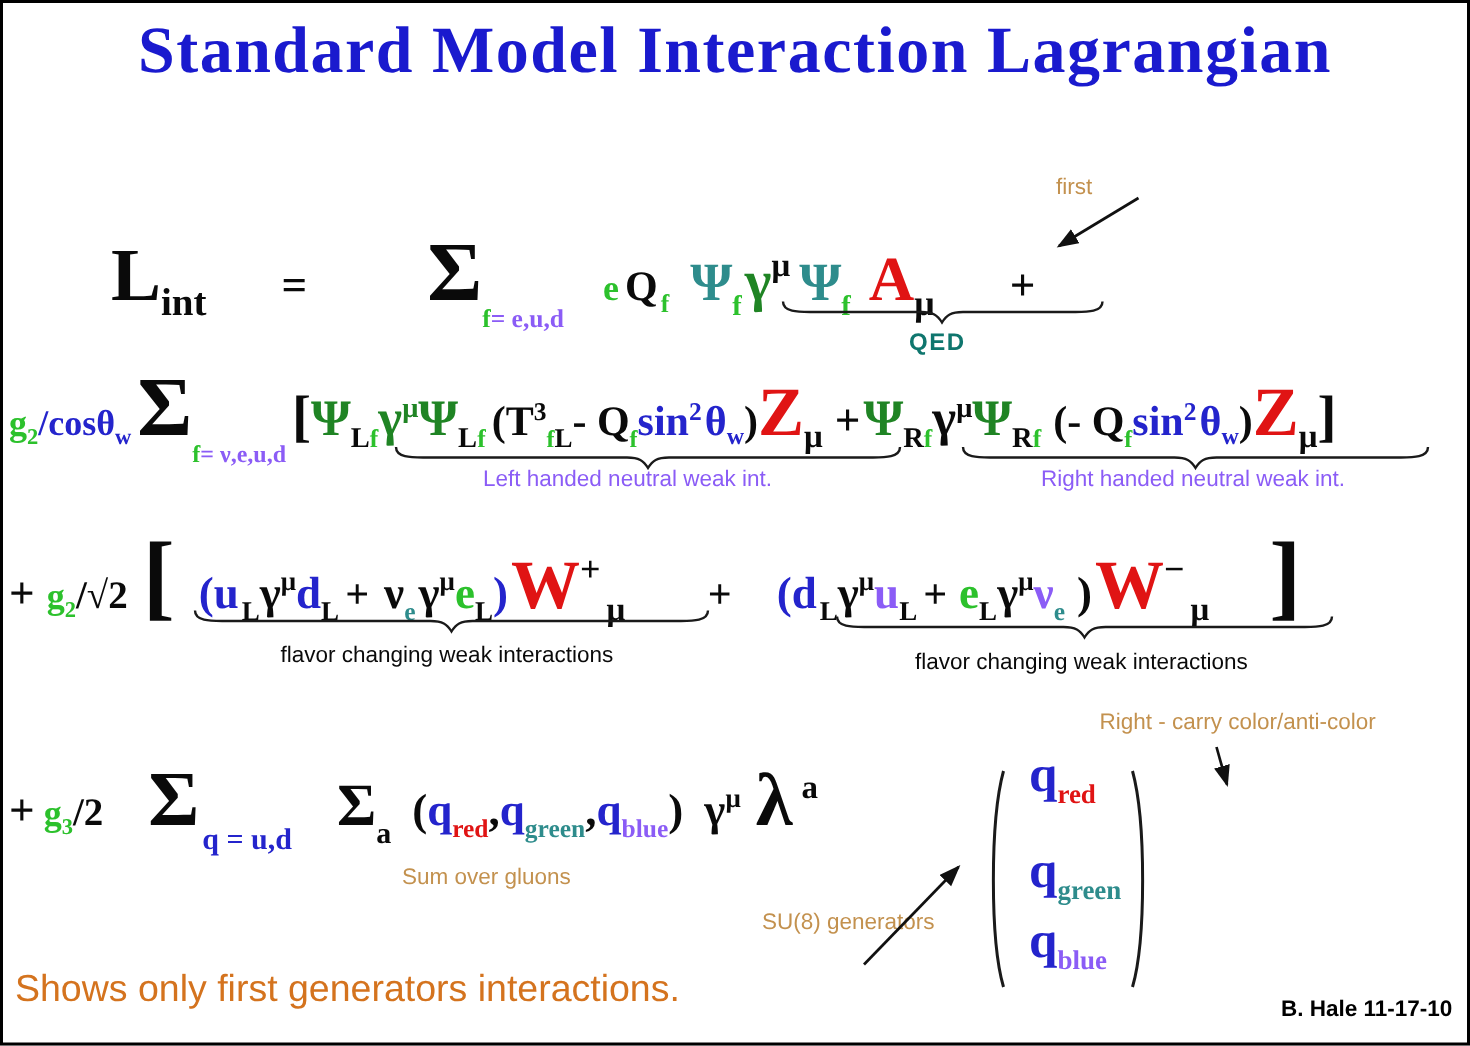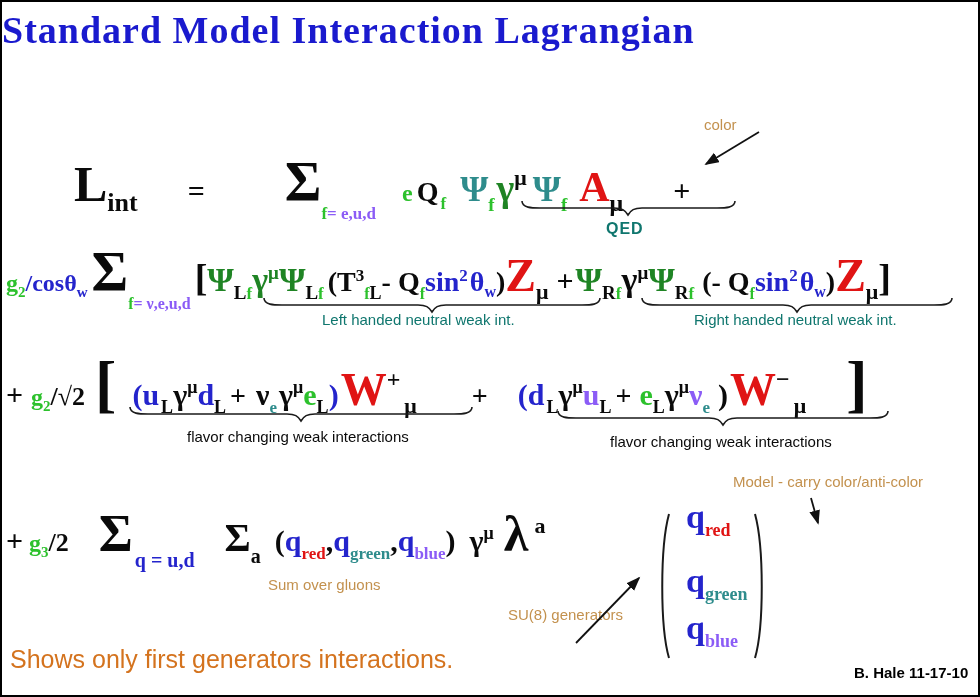--- a/index.html
+++ b/index.html
@@ -1,31 +1,31 @@
 <!DOCTYPE html>
 <html><head>
 <meta charset="utf-8">
 <style>
   body{margin:0;background:#888}
   .page{position:relative;width:980px;height:697px;background:#fff;border:2px solid #000;
         box-sizing:border-box;overflow:hidden;font-family:"Liberation Serif",serif}
-  .title{position:absolute;top:6px;left:0;width:100%;text-align:left;font-weight:bold;
-         font-size:38px;color:#1a1ace;letter-spacing:1px}
+  .title{position:absolute;top:6px;left:0;width:100%;text-align:center;font-weight:bold;
+         font-size:44px;color:#1a1ace;letter-spacing:1px}
   .eq{position:absolute;white-space:nowrap;font-weight:bold;font-size:0}
   .eq span{display:inline-block}
   .lab{position:absolute;font-family:"Liberation Sans",sans-serif;font-size:15px;white-space:nowrap}
   .note{position:absolute;left:8px;top:643px;font-family:"Liberation Sans",sans-serif;
         font-size:25px;color:#d4731e}
   .credit{position:absolute;left:852px;top:662px;font-family:"Liberation Sans",sans-serif;
           font-size:15px;font-weight:bold;color:#000}
   .overlay{position:absolute;left:0;top:0;pointer-events:none}
   
   .k{color:#0a0a0a}.bl{color:#2424cc}.nv{color:#8b5cf6}.gr{color:#2cc12c}
   .dg{color:#1f8424}.tl{color:#2e8c8c}.rd{color:#e01414}
-  .tan{color:#c3914e}.sal{color:#0f766e}
+  .tan{color:#c3914e}.sal{color:#8b5cf6}
   .qedc{color:#0f766e;font-weight:bold;letter-spacing:1px;font-size:16px}
   
   .f15{font-size:15px}.f16{font-size:16px}.f17{font-size:17px}.f18{font-size:18px}
   .f19{font-size:19px}.f20{font-size:20px}.f22{font-size:22px}.f24{font-size:24px}
   .f26{font-size:26px}.f28{font-size:28px}.f30{font-size:30px}.f34{font-size:34px}
   .f36{font-size:36px}.f38{font-size:38px}.f40{font-size:40px}.f42{font-size:42px}.f46{font-size:46px}.f50{font-size:50px}.f52{font-size:52px}
   .f56{font-size:56px}.f64{font-size:64px}
   
   .vm6{vertical-align:-6px}.vm8{vertical-align:-8px}.vm10{vertical-align:-10px}
   .vm12{vertical-align:-12px}.vm16{vertical-align:-16px}.vm18{vertical-align:-18px}
@@ -38,21 +38,21 @@
 </style>
 </head>
 <body>
 
 <div class="page">
 
   <div class="title">Standard Model Interaction Lagrangian</div>
 
   <div class="eq" style="left:72px;top:148px"><span class="k f50">L</span><span class="k f26 vm10">int</span><span class="k f30 ml50">=</span><span class="k f56 ml80">Σ</span><span class="gr f17 vm18">f</span><span class="nv f17 vm18"> = e,u,d</span><span class="gr f24 ml26">e</span><span class="k f28 ml4">Q</span><span class="gr f17 vm8 ml2">f</span><span class="tl f36 ml14">Ψ</span><span class="gr f19 vm10">f</span><span class="dg f38 ml2">γ</span><span class="k f22 vp16">μ</span><span class="tl f36 ml6">Ψ</span><span class="gr f19 vm10">f</span><span class="rd f42 ml12">A</span><span class="k f24 vm10">μ</span><span class="k f30 ml50">+</span></div>
 
-  <div class="lab tan" style="left:702px;top:114px">color</div>
+  <div class="lab tan" style="left:702px;top:114px">first</div>
   <div class="lab qedc" style="left:604px;top:218px">QED</div>
 
   <div class="eq" style="left:4px;top:238px"><span class="gr f24">g</span><span class="gr f15 vm6">2</span><span class="bl f24">/cos </span><span class="bl f24">θ</span><span class="bl f15 vm6">w</span><span class="k f56 ml4">Σ</span><span class="gr f16 vm18">f</span><span class="nv f16 vm18"> = ν,e,u,d</span><span class="k f38 ml4">[</span><span class="dg f34">Ψ</span><span class="k f19 vm8">L</span><span class="gr f17 vm8">f</span><span class="dg f34">γ</span><span class="dg f19 vp12">μ</span><span class="dg f34">Ψ</span><span class="k f19 vm8">L</span><span class="gr f17 vm8">f</span><span class="k f28 ml4">(T</span><span class="k f17 vp10">3</span><span class="gr f16 vm8">f</span><span class="k f18 vm8">L</span><span class="k f28">- Q</span><span class="gr f16 vm8">f</span><span class="bl f28">sin</span><span class="bl f17 vp10">2</span><span class="bl f28 ml2">θ</span><span class="bl f16 vm6">w</span><span class="k f28">)</span><span class="rd f46">Z</span><span class="k f22 vm8">μ</span><span class="k f30 ml8">+</span><span class="dg f34 ml2">Ψ</span><span class="k f19 vm8">R</span><span class="gr f17 vm8">f</span><span class="k f34">γ</span><span class="k f19 vp12">μ</span><span class="dg f34">Ψ</span><span class="k f19 vm8">R</span><span class="gr f17 vm8">f</span><span class="k f28 ml8">(- Q</span><span class="gr f16 vm8">f</span><span class="bl f28">sin</span><span class="bl f17 vp10">2</span><span class="bl f28 ml2">θ</span><span class="bl f16 vm6">w</span><span class="k f28">)</span><span class="rd f46">Z</span><span class="k f22 vm8">μ</span><span class="k f38">]</span></div>
 
   <div class="lab sal" style="left:320px;top:309px">Left handed neutral weak int.</div>
   <div class="lab sal" style="left:692px;top:309px">Right handed neutral weak int.</div>
 
   <div class="eq" style="left:4px;top:345px"><span class="k f30">+</span><span class="gr f24 ml8">g</span><span class="gr f15 vm6">2</span><span class="k f26">/√2</span><span class="k f64 ml10">[</span><span class="bl f30 ml16">(</span><span class="bl f30">u</span><span class="k f18 vm8 ml2">L</span><span class="k f30">γ</span><span class="k f18 vp12">μ</span><span class="bl f30">d</span><span class="k f18 vm8">L</span><span class="k f28 ml4">+</span><span class="k f30 ml10">ν</span><span class="tl f17 vm8">e</span><span class="k f30 ml2">γ</span><span class="k f18 vp12">μ</span><span class="gr f30">e</span><span class="k f18 vm8">L</span><span class="bl f30">)</span><span class="rd f46 ml2">W</span><span class="k f24 vp18">+</span><span class="k f22 vm8 ml4">μ</span><span class="k f28 ml55">+</span><span class="bl f30 ml30">(</span><span class="bl f30">d</span><span class="k f18 vm8 ml2">L</span><span class="k f30">γ</span><span class="k f18 vp12">μ</span><span class="nv f30">u</span><span class="k f18 vm8">L</span><span class="k f28 ml4">+</span><span class="gr f30 ml8">e</span><span class="k f18 vm8">L</span><span class="k f30">γ</span><span class="k f18 vp12">μ</span><span class="nv f30">ν</span><span class="tl f17 vm8">e</span><span class="k f30 ml8">)</span><span class="rd f46 ml2">W</span><span class="k f24 vp18">−</span><span class="k f22 vm8 ml4">μ</span><span class="k f64 ml40">]</span></div>
 
   <div class="lab k" style="left:185px;top:426px">flavor changing weak interactions</div>
@@ -60,21 +60,21 @@
 
   <div class="eq" style="left:4px;top:502px"><span class="k f30">+</span><span class="gr f24 ml6">g</span><span class="gr f15 vm6">3</span><span class="k f26">/2</span><span class="k f52 ml30">Σ</span><span class="bl f20 vm16 ml2">q = u,d</span><span class="k f40 ml30">Σ</span><span class="k f20 vm12">a</span><span class="k f30 ml14">(</span><span class="bl f30">q</span><span class="rd f17 vm8">red</span><span class="k f30">,</span><span class="bl f30">q</span><span class="tl f17 vm8">green</span><span class="k f30">,</span><span class="bl f30">q</span><span class="nv f17 vm8">blue</span><span class="k f30"> )</span><span class="k f30 ml14">γ</span><span class="k f18 vp12">μ</span><span class="k f50 ml10">λ</span><span class="k f22 vp18 ml6">a</span></div>
 
   <div class="eq" style="left:684px;top:496px"><span class="bl f34">q</span><span class="rd f18 vm8">red</span></div>
   <div class="eq" style="left:684px;top:560px"><span class="bl f34">q</span><span class="tl f18 vm8">green</span></div>
   <div class="eq" style="left:684px;top:607px"><span class="bl f34">q</span><span class="nv f18 vm8">blue</span></div>
 
 
   <div class="lab tan" style="left:266px;top:574px">Sum over gluons</div>
   <div class="lab tan" style="left:506px;top:604px">SU(8) generators</div>
-  <div class="lab tan" style="left:731px;top:471px">Model - carry color/anti-color</div>
+  <div class="lab tan" style="left:731px;top:471px">Right - carry color/anti-color</div>
 
   <div class="note">Shows only first generators interactions.</div>
   <div class="credit">B. Hale 11-17-10</div>
 
   <svg class="overlay" width="980" height="697" viewBox="0 0 980 697">
     <defs>
       <marker id="ah" markerWidth="10" markerHeight="8" refX="7" refY="3" orient="auto">
         <path d="M0,0 L8,3 L0,6 z" fill="#111"></path>
       </marker>
     </defs>

